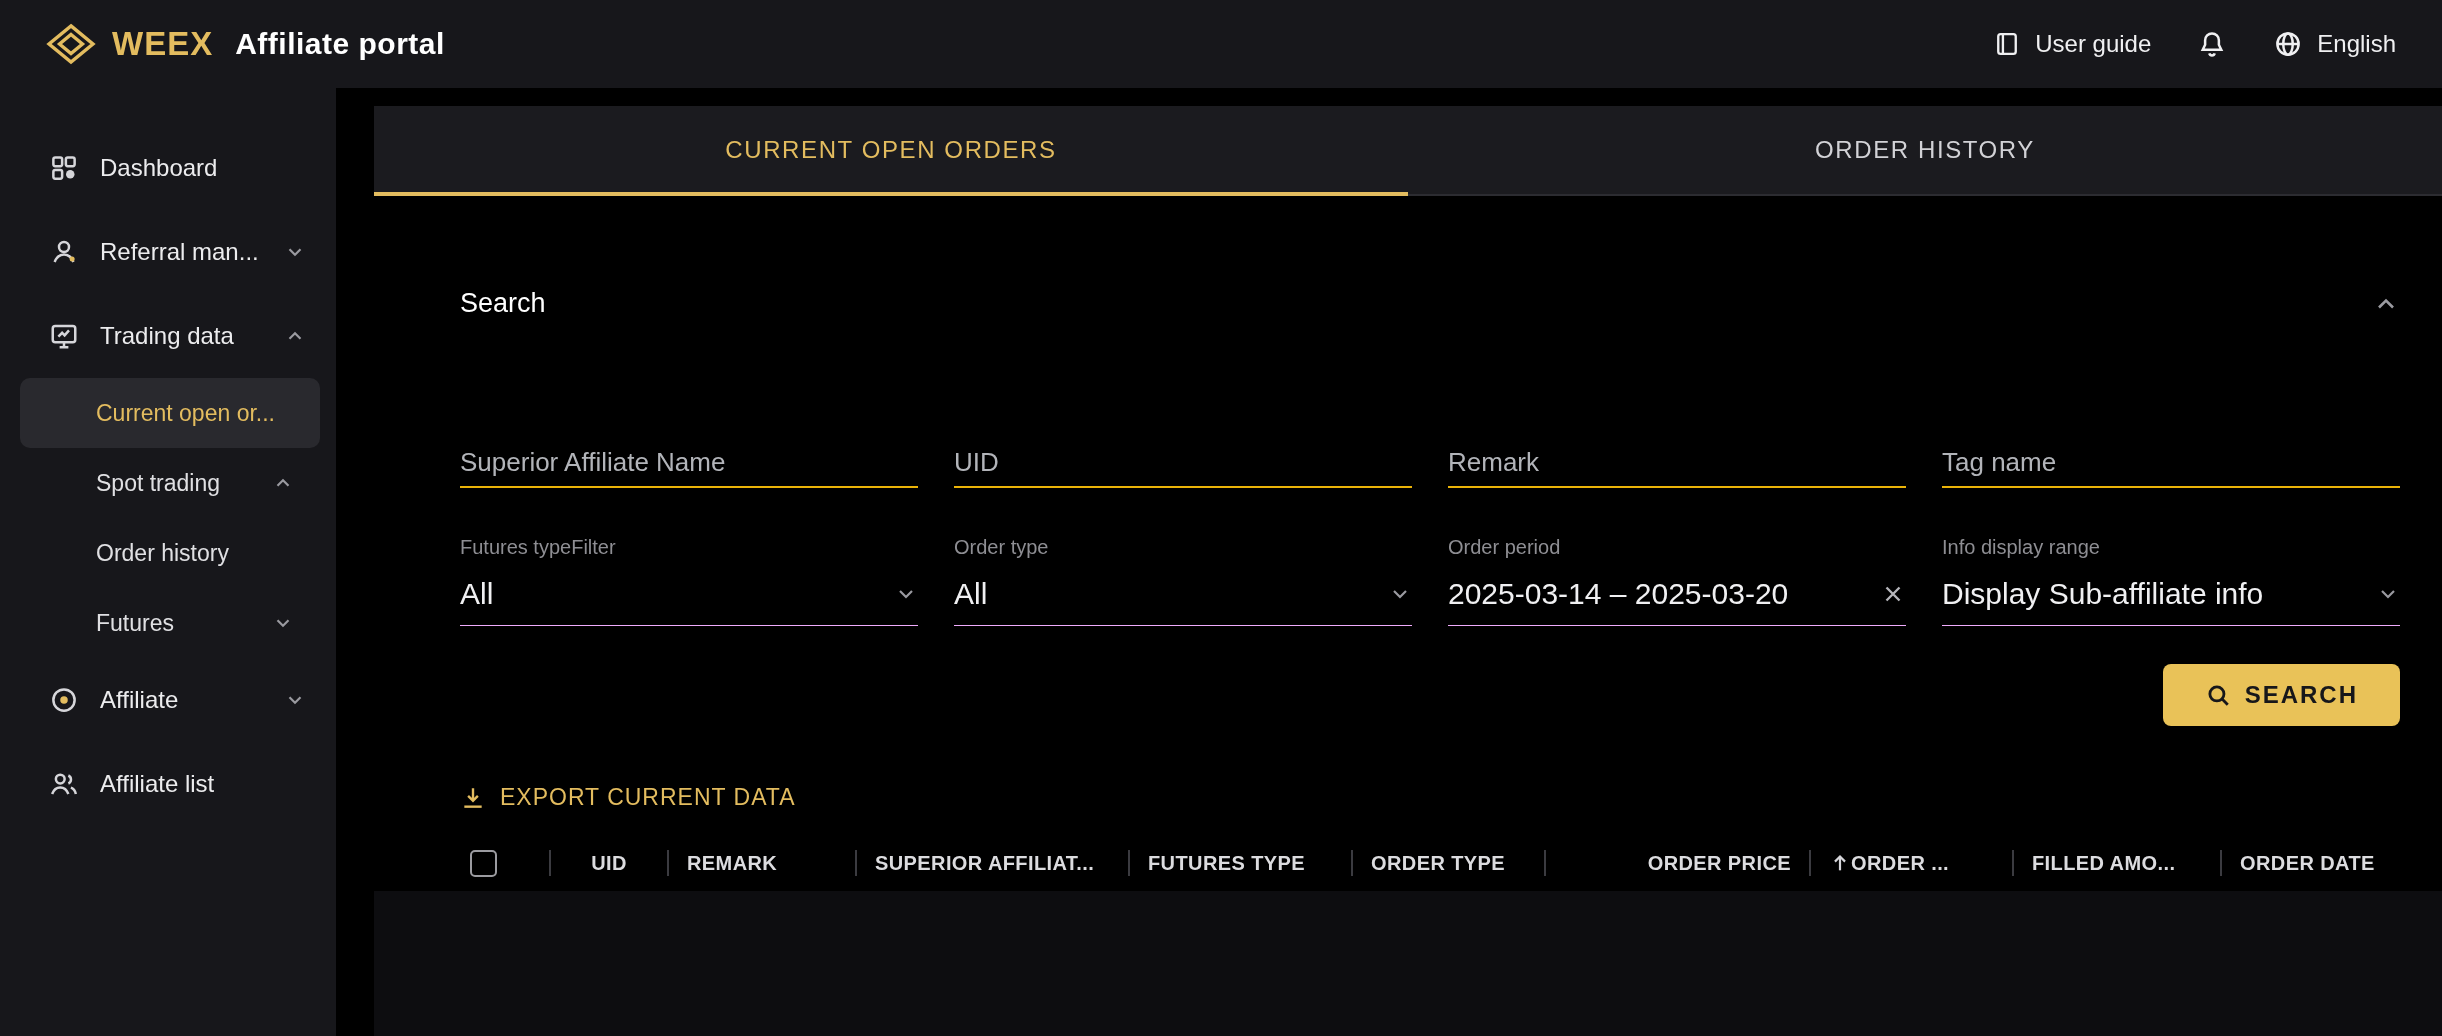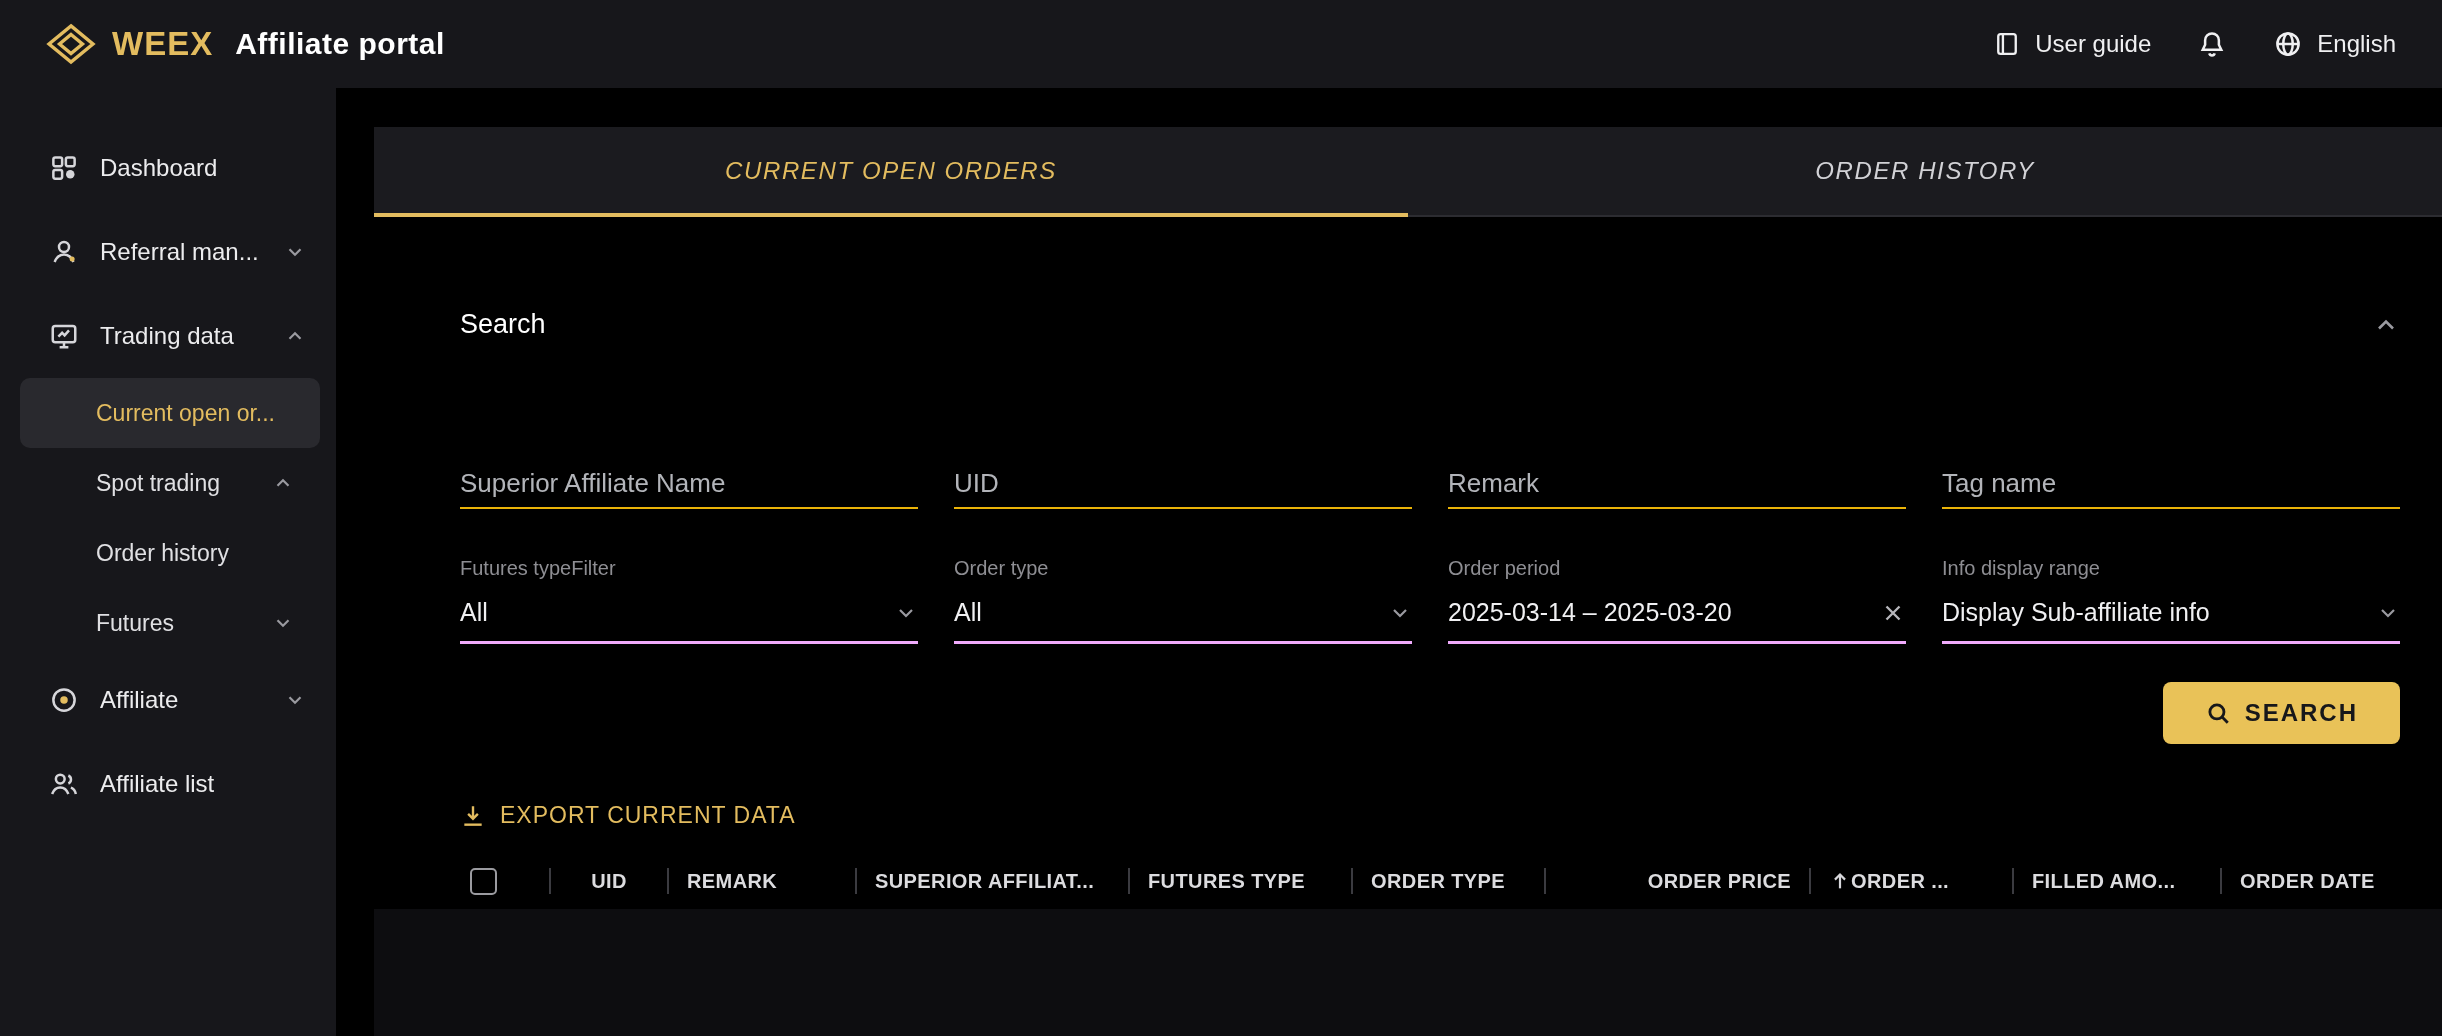--- a/index.html
+++ b/index.html
@@ -35,22 +35,22 @@
     height:70px; display:flex; align-items:center;
     font-size:23px; color:#e0e0e3; cursor:pointer;
     padding:0 26px 0 76px; margin:0 16px 0 20px; border-radius:10px;
   }
   .side-sub .label { flex:1; white-space:nowrap; overflow:hidden; }
   .side-sub.active { background:#29292e; color:#e3bc5f; }
   .chev { flex-shrink:0; display:flex; }
   
   .main { flex:1; padding-left:38px; display:flex; flex-direction:column; overflow:hidden; background:#000; }
   .tabbar {
-    margin-top:39px; height:90px; background:#1b1b1f;
-    display:flex; border-bottom:2px solid #2c2c31;font-style:italic;
+    margin-top:18px; height:90px; background:#1b1b1f;
+    display:flex; border-bottom:2px solid #2c2c31;
   }
   .tab {
     flex:1; display:flex; align-items:center; justify-content:center;
     font-size:24px; letter-spacing:1.6px; color:#d2d2d6; cursor:pointer; position:relative;
   }
   .tab.active { color:#e3bc5f; }
   .tab.active::after { content:""; position:absolute; left:0; right:0; bottom:-2px; height:4px; background:#e3bc5f; }
   .content { flex:1; display:flex; flex-direction:column; padding:0 42px 0 86px; overflow:hidden; }
   .search-header { margin-top:92px; display:flex; align-items:center; justify-content:space-between; }
   .search-title { font-size:27px; color:#ffffff; }
@@ -63,22 +63,22 @@
   }
   .text-field input {
     width:100%; background:transparent; border:none; outline:none;
     border-bottom:2px solid #eab308; color:#fde047;
     font-size:26px; font-family:inherit; padding:0 0 8px 0;
   }
   .text-field input::placeholder { color:#b2b4b9; opacity:1; }
   .flabel { font-size:20px; color:#8e8e93; margin-bottom:18px; }
   .select-control {
     display:flex; align-items:center; justify-content:space-between;
-    border-bottom:3px solid #f0abfc; padding-bottom:14px;
-    font-size:25px; color:#f0f0f2; cursor:pointer;
+    border-bottom:1px solid #f0abfc; padding-bottom:14px;
+    font-size:30px; color:#f0f0f2; cursor:pointer;
   }
   .select-control .val { white-space:nowrap; overflow:hidden; }
   .btn-row { display:flex; justify-content:flex-end; margin-top:38px; }
   .search-btn {
     height:62px; padding:0 42px; background:#e9c258; border:none; border-radius:8px;
     color:#17171a; font-size:24px; font-weight:bold; letter-spacing:2px;
     display:flex; align-items:center; gap:14px; font-family:inherit; cursor:pointer;
   }
   
   .export-row {

